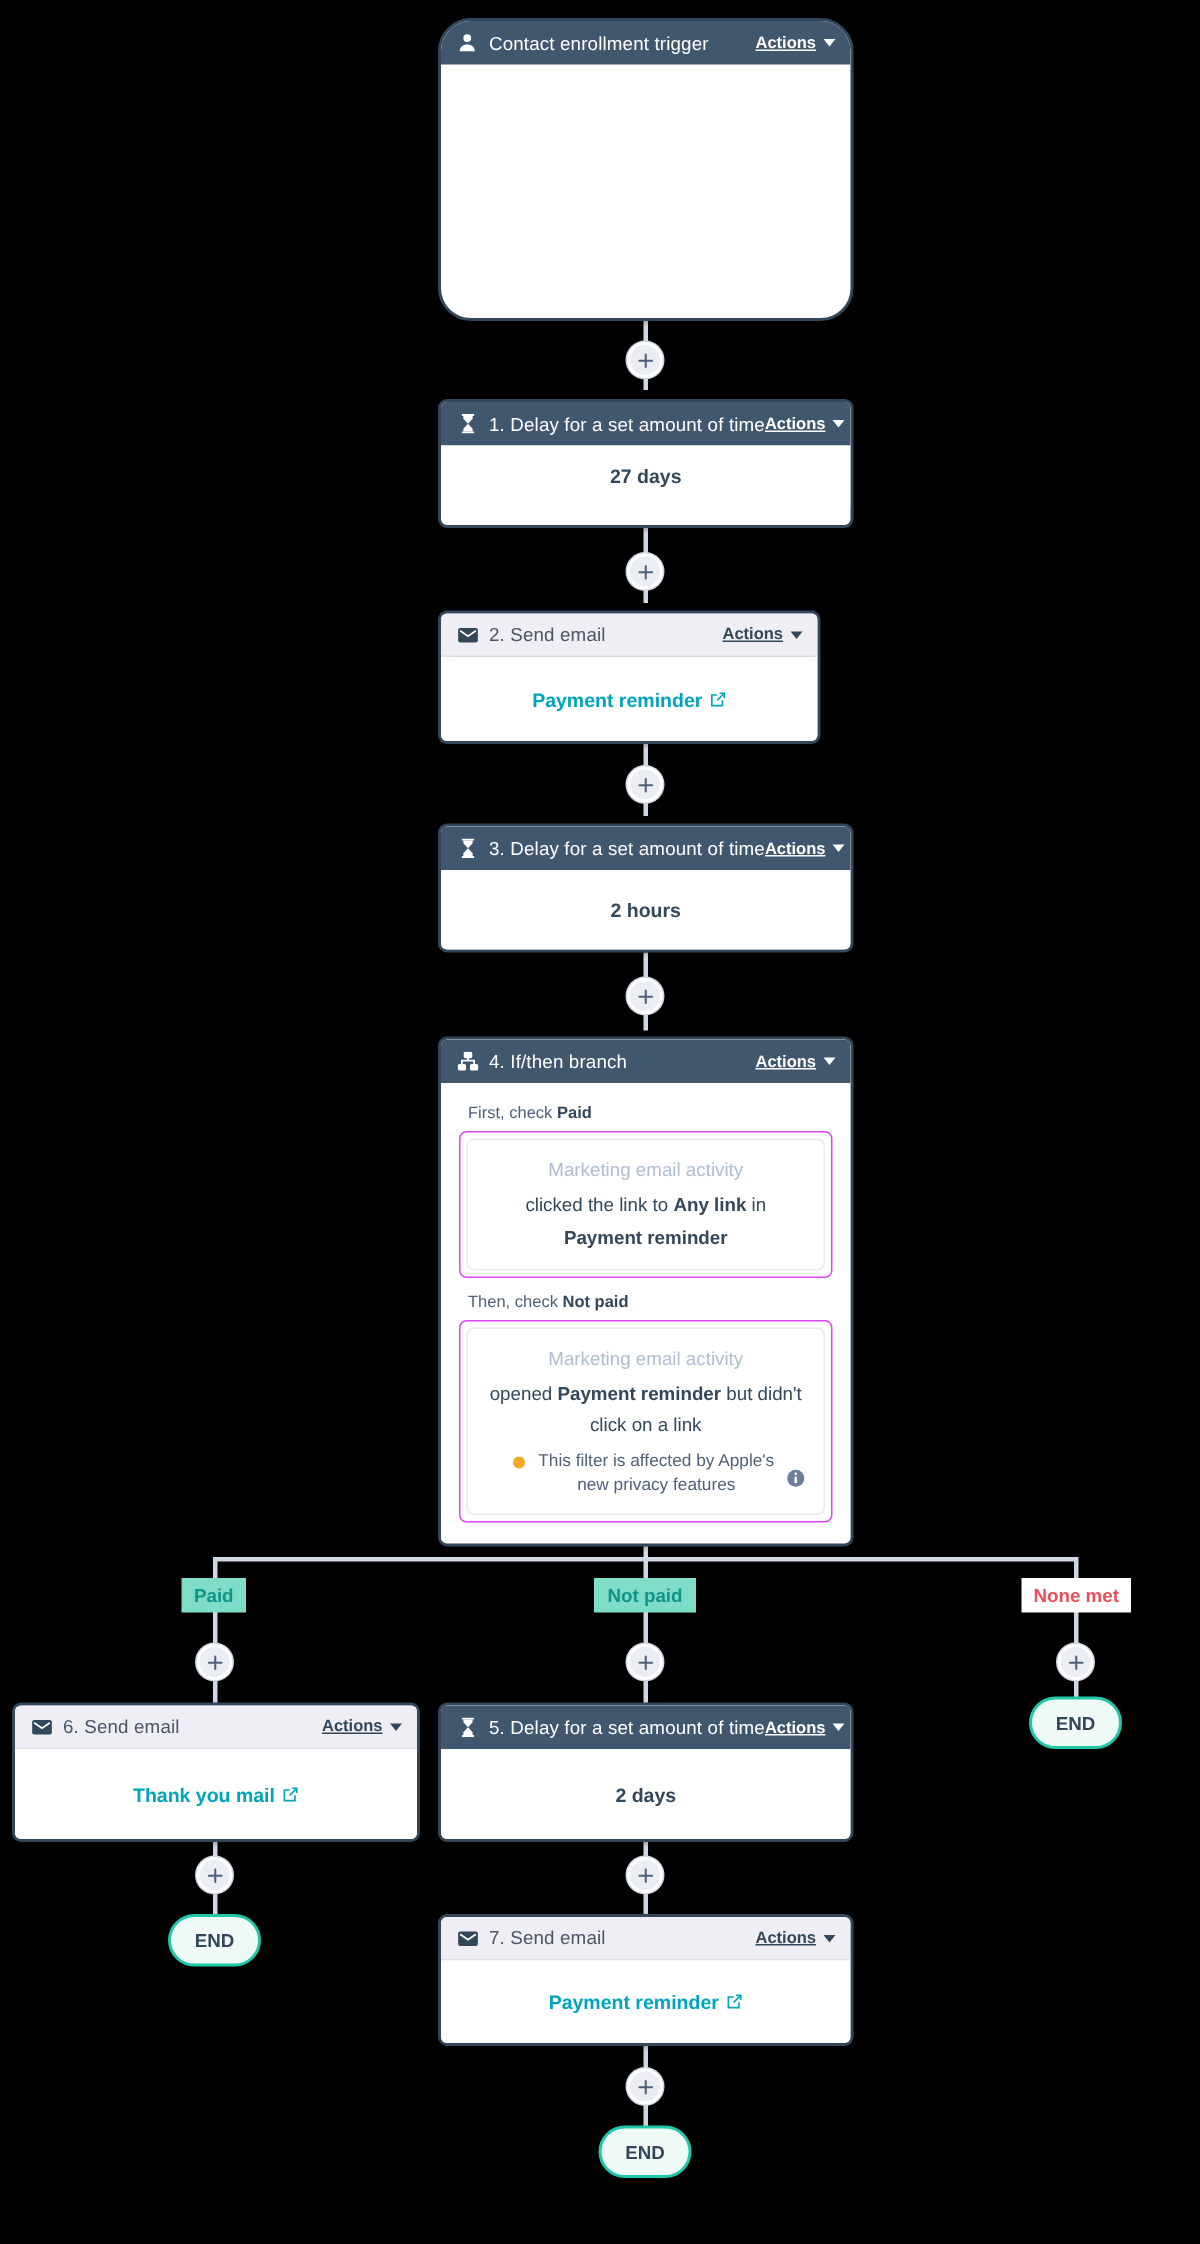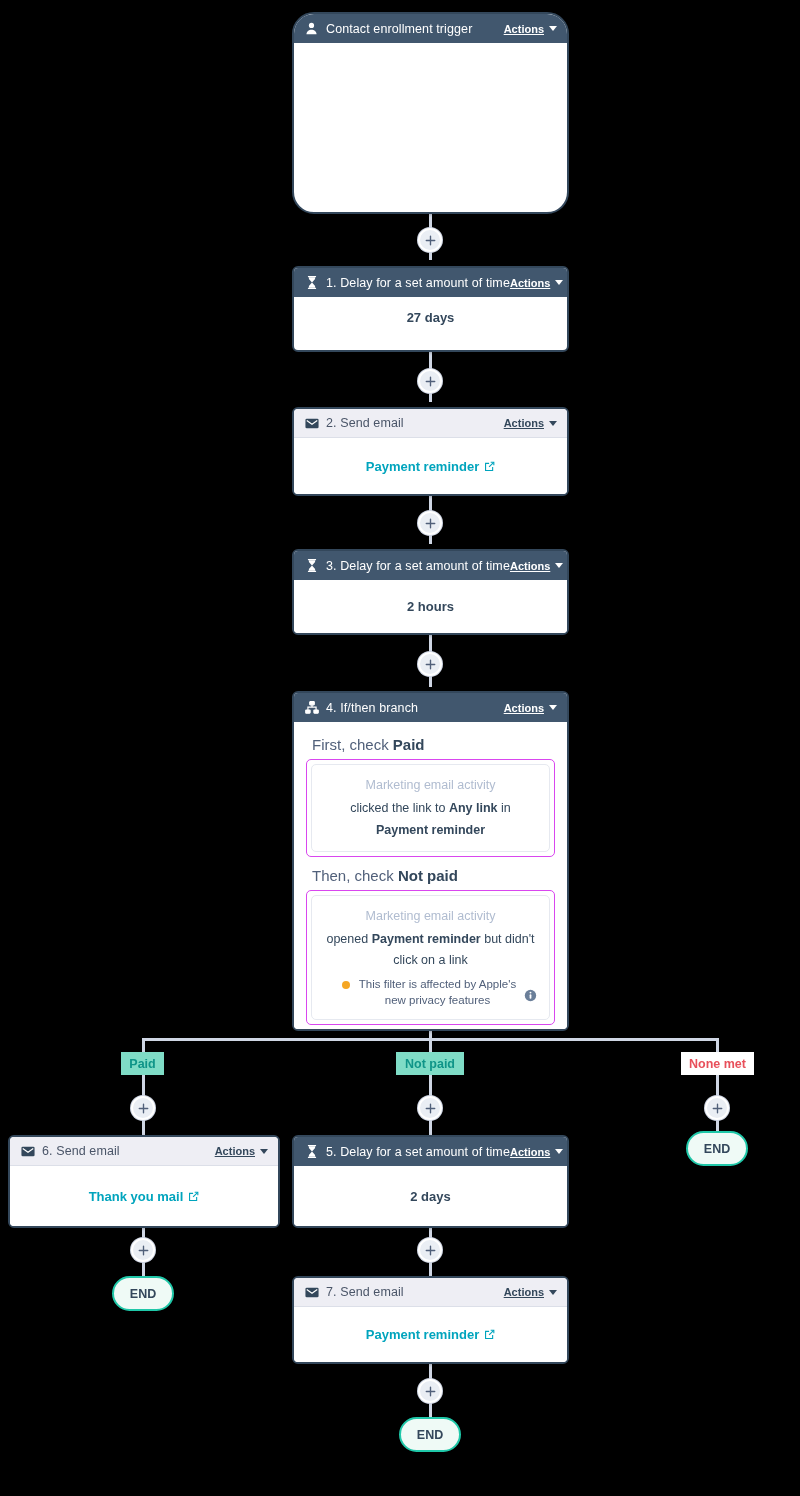--- a/index.html
+++ b/index.html
@@ -139,21 +139,21 @@
     font-size: 12.5px;
     color: #33475b;
   }
   .t-bold { font-weight: bold; color:#33475b; }
   .t-grey { color: #7c8ba1; }
   .t-faint { color: #b0bcd0; }
 
   
   .branch-body { display:block; padding: 10px 12px 12px; }
   .branch-label {
-    font-size: 15px;
+    font-size: 11px;
     color: #51607a;
     margin: 4px 0 6px 6px;
   }
   .branch-label b { color: #33475b; }
   .filter-outer {
     border: 1px solid #d946ef;
     border-radius: 5px;
     padding: 4px;
     margin-bottom: 10px;
   }
@@ -286,21 +286,21 @@
       <div class="body-center">27 days</div>
     </div>
   </div>
 
   <div class="plus-btn" style="left:418px; top:369px;">
     <svg width="11" height="11" viewBox="0 0 12 12">
         <path d="M6 1.4v9.2M1.4 6h9.2" stroke="#51607a" stroke-width="1.5" stroke-linecap="round"></path>
       </svg>
   </div>
 
-  <div class="card" style="left:292px; top:407px; width:277px; height:89px;">
+  <div class="card" style="left:292px; top:407px; width:255px; height:89px;">
     <div class="card-head light">
       <span class="head-icon">
         <svg width="14" height="11" viewBox="0 0 16 12">
           <rect x="0.5" y="0.5" width="15" height="11" rx="1.5" fill="#33475b"></rect>
           <path d="M2 2.6l6 4.2 6-4.2" stroke="#ffffff" stroke-width="1.3" fill="none"></path>
         </svg>
       </span>
       <span class="head-title">2. Send email</span>
       <span class="actions">
         <span class="alabel">Actions</span>

